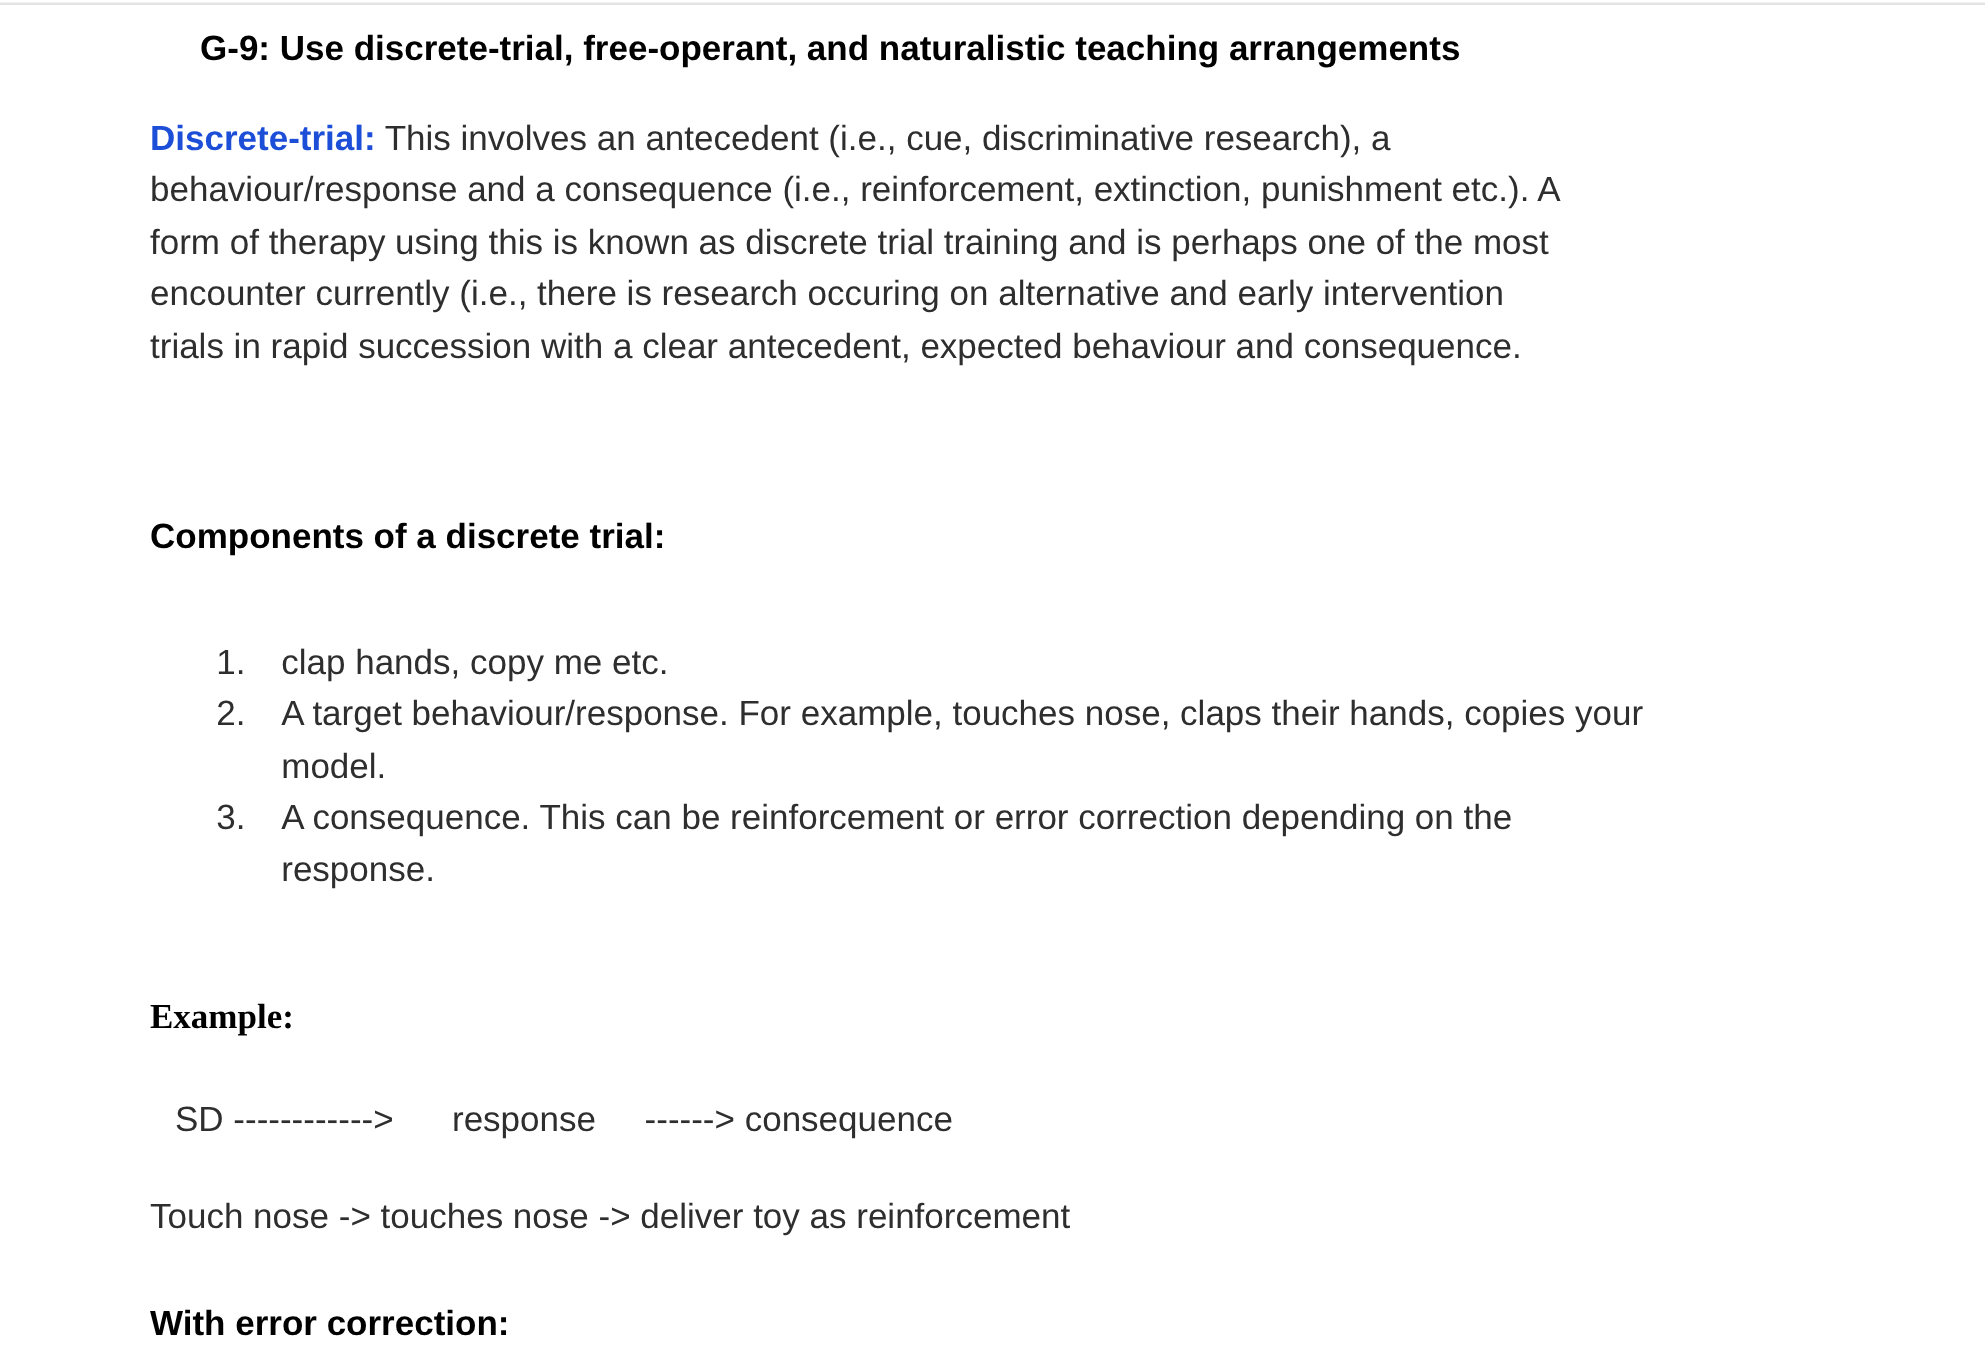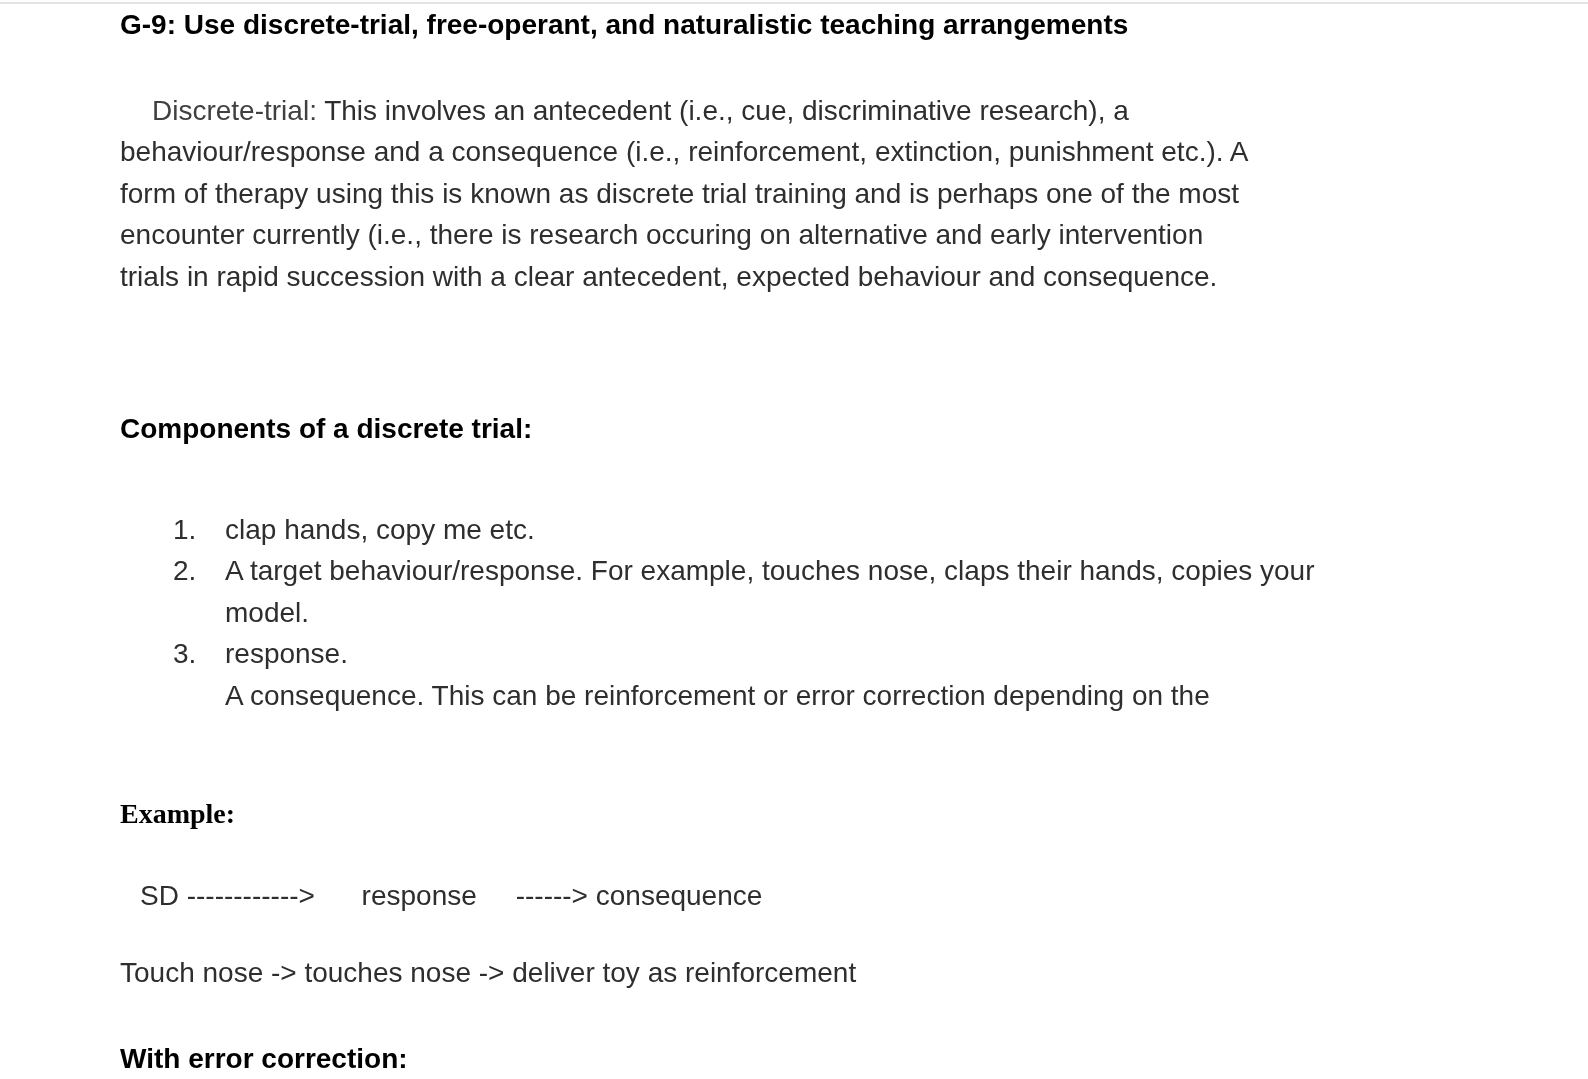--- a/index.html
+++ b/index.html
@@ -33,44 +33,43 @@
     line-height: 41.4px;
     white-space: nowrap;
   }
   .line {
     font-size: 28px;
     line-height: 41.4px;
     white-space: nowrap;
     color: #2e2e2e;
   }
   .lead {
-    font-weight: normal;
-    color: #404040;
-    margin-left: 32px;
+    font-weight: bold;
+    color: #1d4ed8;
   }
   .pre { white-space: pre; }
   .olist { width: 1350px; }
   .list-item { position: relative; }
   .list-num {
     position: absolute;
     left: 53px;
     top: 0;
     font-size: 28px;
     line-height: 41.4px;
     color: #2e2e2e;
   }
   .item-lines { margin-left: 105px; }
 </style>
 </head>
 <body>
 
 <div class="page">
   <div class="topline"></div>
 
-  <h1 class="doc-h block" style="top: 4px;">G-9: Use discrete-trial, free-operant, and naturalistic teaching arrangements</h1>
+  <h1 class="doc-h block" style="top: 18px; margin-left: 40px;">G-9: Use discrete-trial, free-operant, and naturalistic teaching arrangements</h1>
 
   <div class="block" style="top: 90px;">
     <div class="line"><span class="lead">Discrete-trial:</span><span> This involves an antecedent (i.e., cue, discriminative research), a</span></div>
     <div id="intro-lines">
         <div class="line">behaviour/response and a consequence (i.e., reinforcement, extinction, punishment etc.). A</div>
         <div class="line">form of therapy using this is known as discrete trial training and is perhaps one of the most</div>
         <div class="line">encounter currently (i.e., there is research occuring on alternative and early intervention</div>
         <div class="line">trials in rapid succession with a clear antecedent, expected behaviour and consequence.</div>
       </div>
   </div>
@@ -87,22 +86,22 @@
       <div class="list-item">
         <span class="list-num">2.</span>
         <div class="item-lines">
           <div class="line">A target behaviour/response. For example, touches nose, claps their hands, copies your</div>
           <div class="line">model.</div>
         </div>
       </div>
       <div class="list-item">
         <span class="list-num">3.</span>
         <div class="item-lines">
+          <div class="line">A consequence. This can be reinforcement or error correction depending on the</div>
           <div class="line">response.</div>
-          <div class="line">A consequence. This can be reinforcement or error correction depending on the</div>
         </div>
       </div>
     </div>
 
   <h2 class="doc-h block" style="top: 793px; font-family: Liberation Serif, serif;">Example:</h2>
 
   <div class="line pre block" style="top: 875px; margin-left: 20px;">SD ------------&gt;      response     ------&gt; consequence</div>
 
   <div class="line block" style="top: 952px;">Touch nose -&gt; touches nose -&gt; deliver toy as reinforcement</div>
 

